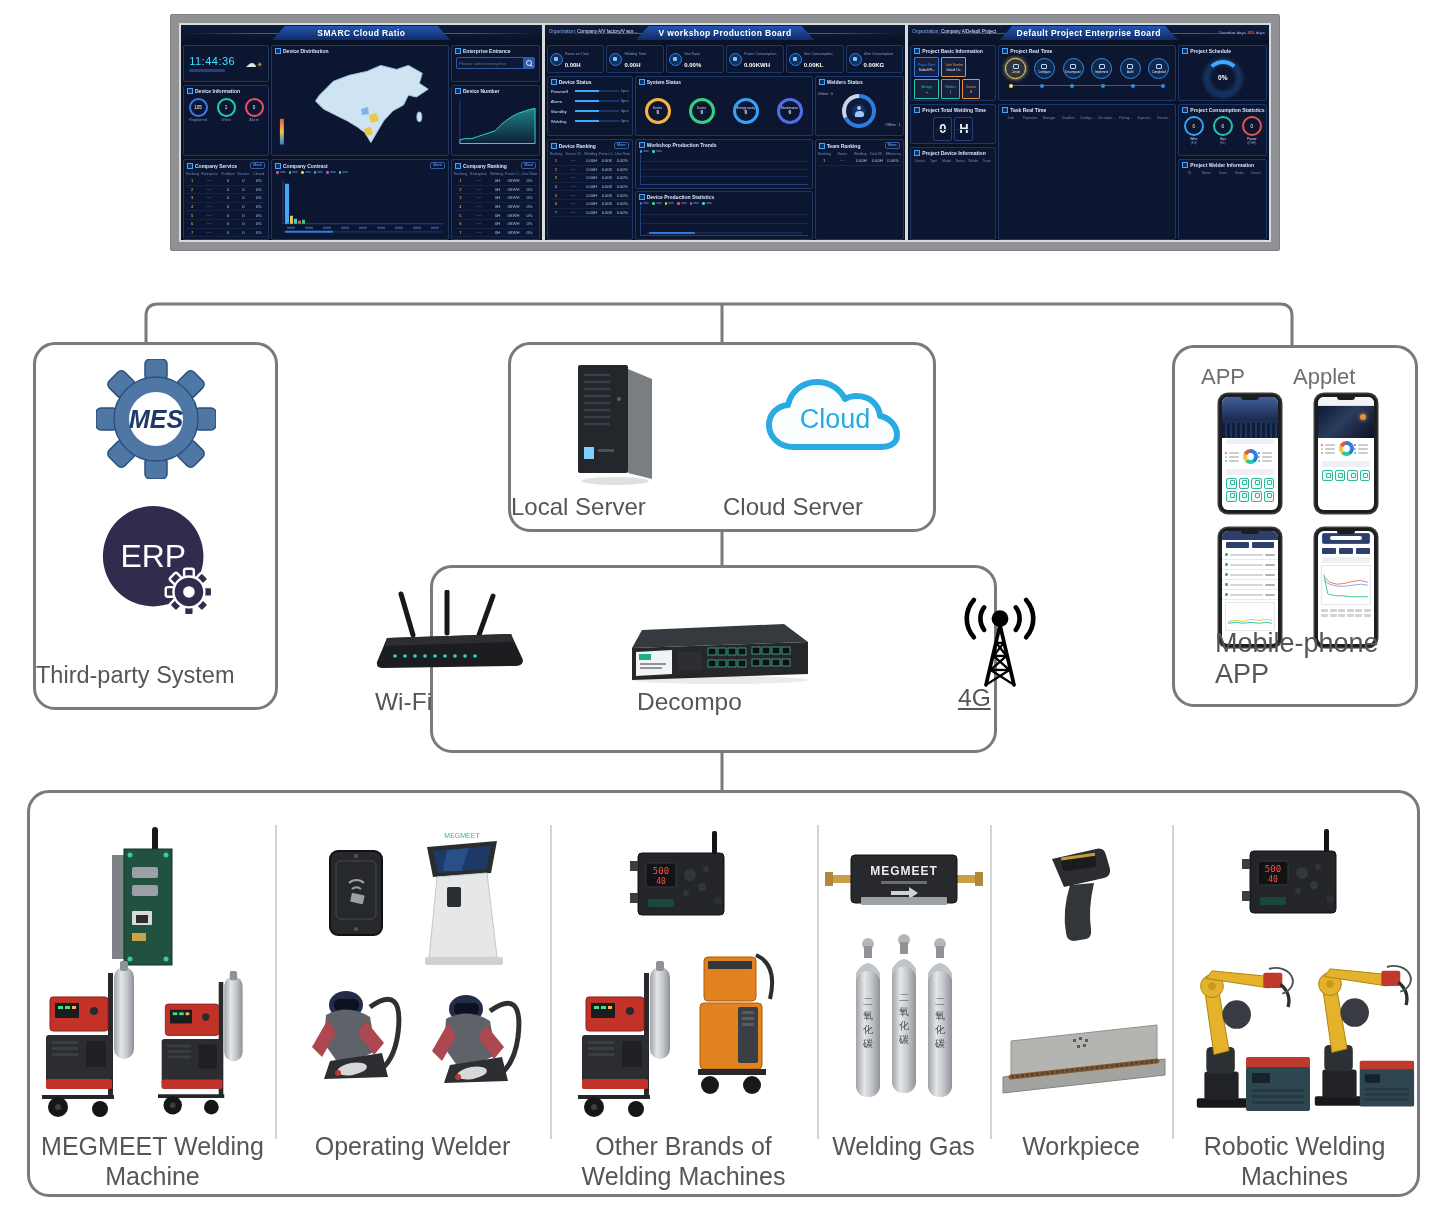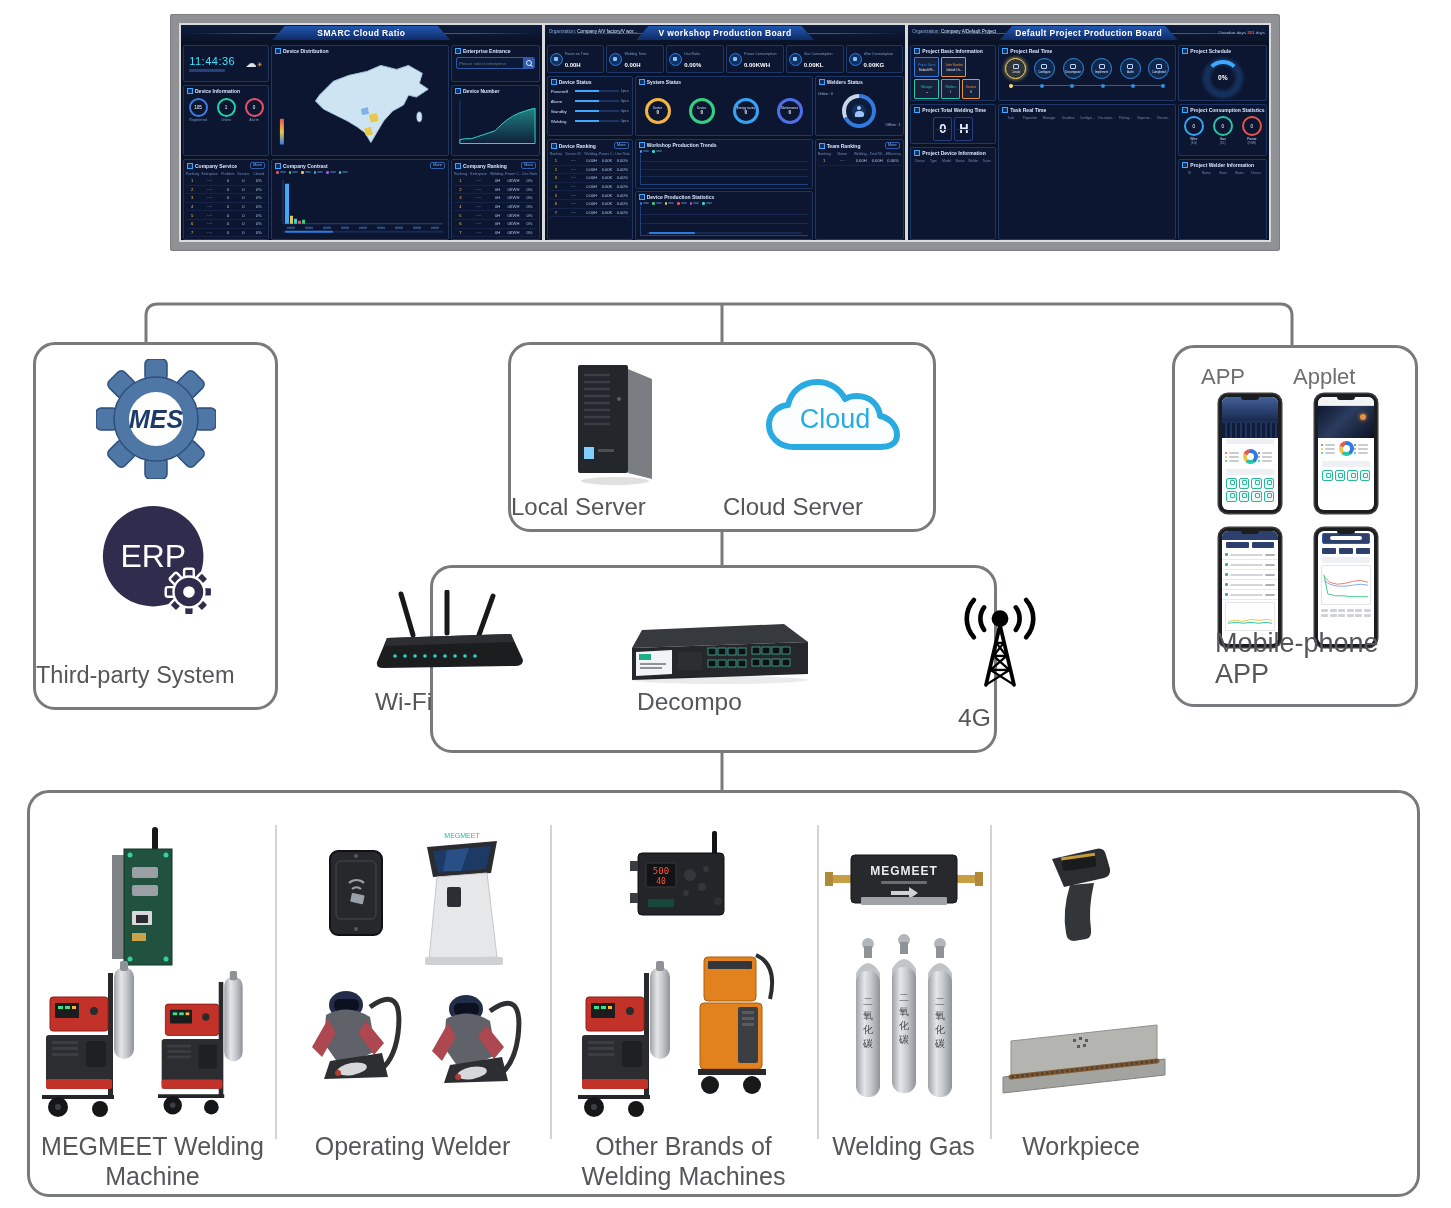--- a/index.html
+++ b/index.html
@@ -756,21 +756,21 @@
   </div>
 </div>
           </div>
         </div>
       </section>
 
       <section class="panel">
         <div class="phead">
             <div class="hairline"></div>
           <div class="banner">
-              <span>Default Project Production Board</span>
+              <span>Default Project Enterprise Board</span>
             </div>
         </div>
         <div class="orgtxt"><span>Organization:</span> <b>Company A/Default Project</b></div>
         <div class="overdue"><span>Overdue days</span> <b>353</b> <span>days</span></div>
         <div class="card" style="left:2px;top:20px;width:86px;height:56px;">
           <div class="ct">Project Basic Information</div>
           <div class="icards">
   <div class="icard" style="border-color: rgb(47, 123, 224);">
     <span class="icl" style="color: rgb(47, 123, 224);">Project Name</span>
     <span class="icv">Default Pr...</span>
@@ -1188,21 +1188,21 @@
         <line x1="38" y1="66" x2="52" y2="66"></line>
         <line x1="35" y1="81" x2="55" y2="81"></line>
       <line x1="41" y1="52" x2="52" y2="66"></line>
         <line x1="49" y1="52" x2="38" y2="66"></line>
       <line x1="38" y1="66" x2="55" y2="81"></line>
         <line x1="52" y1="66" x2="35" y2="81"></line>
       <line x1="35" y1="81" x2="60" y2="97"></line>
         <line x1="55" y1="81" x2="30" y2="97"></line>
     </g>
   </svg>
-  <div class="glabel netlab" style="left:958px;top:704px;width:84px;">4G</div>
+  <div class="glabel netlab" style="left:958px;top:684px;width:84px;text-decoration:underline;">4G</div>
 
   <div class="box" style="left:27px;top:790px;width:1393px;height:407px;">
 
     <div class="ecol" style="left:0;width:245px;">
       <svg class="egfx" viewBox="0 0 245 306">
         <g transform="translate(82,8)">
           <rect x="40" y="0" width="6" height="50" rx="3" fill="#17181a"></rect>
           <rect x="0" y="28" width="12" height="104" fill="#7e8287"></rect>
           <rect x="12" y="22" width="48" height="116" fill="#20523f" stroke="#123425"></rect>
           <circle cx="18" cy="28" r="2.5" fill="#35d0a0"></circle>
@@ -1315,14 +1315,26 @@
               <rect x="82" y="30" width="3" height="3"></rect>
               <rect x="88" y="29" width="3" height="3"></rect>
             </g>
         </g>
       </svg>
       <div class="elabel">
           <span>Workpiece</span>
         </div>
     </div>
 
+    <div class="ecol" style="left:1142px;width:245px;">
+      <svg class="egfx" viewBox="0 0 245 306">
+        <use href="#iotbox" transform="translate(68,10)"></use>
+        <use href="#robotarm" transform="translate(2,112) scale(0.95)"></use>
+        <use href="#robowelder" transform="translate(72,236)"></use>
+        <use href="#robotarm" transform="translate(120,110) scale(0.95)"></use>
+        <use href="#robowelder" transform="translate(186,240) scale(0.85)"></use>
+      </svg>
+      <div class="elabel">
+          <span style="max-width:220px">Robotic Welding Machines</span>
+        </div>
+    </div>
   </div>
 </div>
 
 </body></html>

